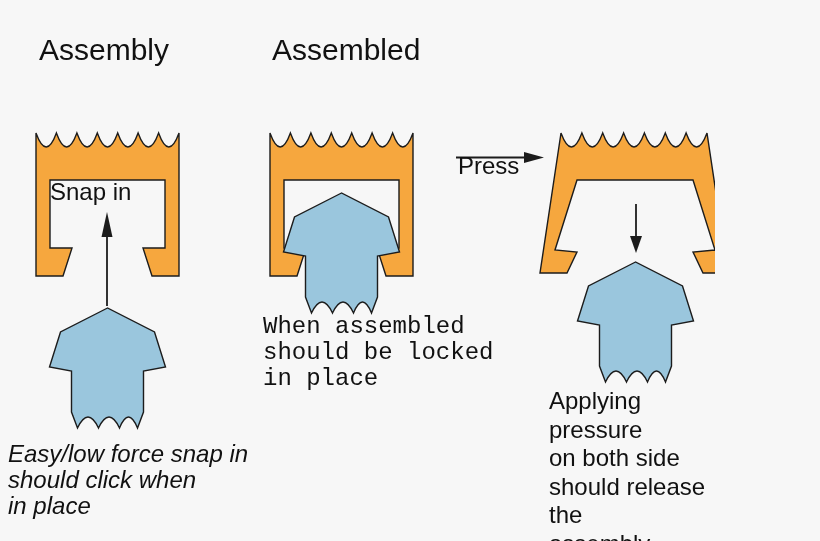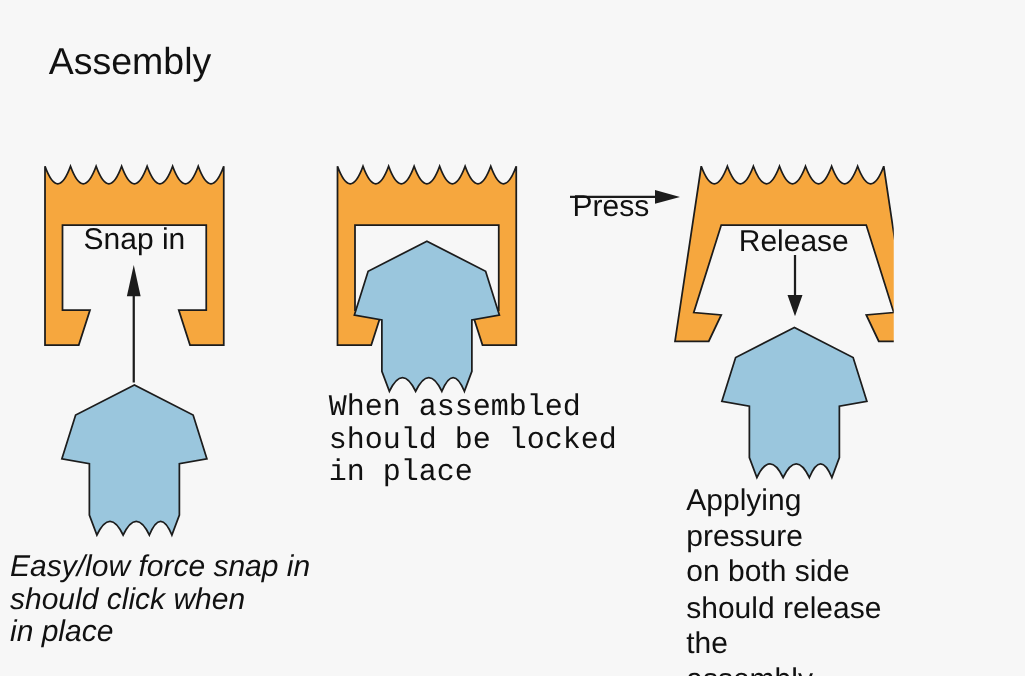--- a/index.html
+++ b/index.html
@@ -1,21 +1,21 @@
 <!DOCTYPE html>
 <html style="--background: #f7f7f7; --orange: #f6a73e; --blue: #9ac6dd; --outline: #1c1c1c; --text: #111111;"><head>
 <meta charset="utf-8">
 <style>
   html,body{margin:0;padding:0;}
   body{font-family:"Liberation Sans",sans-serif;background:var(--background,#f7f7f7);}
   #canvas{position:relative;width:715px;height:541px;background:var(--background,#f7f7f7);overflow:hidden;}
   #shapes{position:absolute;left:0;top:0;}
   .txt{position:absolute;color:var(--text,#111);white-space:nowrap;}
   .title{font-size:30px;line-height:1.05;}
-  .label{font-size:24px;line-height:1.05;text-align:center;}
+  .label{font-size:24px;line-height:1.05;}
   .caption{font-size:24px;line-height:26px;white-space:pre-line;}
   .press{font-size:24px;line-height:1.05;margin-top:25px;}
   #title-1{left:39px;top:34px;}
   #title-2{left:272px;top:34px;}
   #title-3{left:553px;top:34px;}
   #label-snap{left:50px;top:179px;width:115px;}
   #label-release{left:577px;top:181px;width:116px;}
   #press-left{left:458px;top:128px;}
   #press-right{left:748px;top:129px;}
   #caption-1{left:8px;top:441px;font-style:italic;}
@@ -67,23 +67,23 @@
              Q696.6,161 707,133 L728,273 L703,273 L693,252 L715,250 L693,180
              L577,180 L555,250 L577,252 L567,273 L540,273 Z"></path>
     <g>
       <line x1="636" y1="204" x2="636" y2="238"></line>
       <polygon points="636,253 630,236 642,236"></polygon>
     </g>
     <use href="#shape-plug" transform="translate(528,-46)" class="blue"></use>
   </svg>
 
   <div id="title-1" class="txt title">Assembly</div>
+  <div id="title-2" class="txt title">Assembled</div>
 
   <div id="label-snap" class="txt label">Snap in</div>
-  <div id="label-release" class="txt label">Release</div>
 
   <div id="press-left" class="txt press">Press</div>
   <div id="press-right" class="txt press">Press</div>
 
   <div id="caption-1" class="txt caption">Easy/low force snap in
 should click when
 in place</div>
   <div id="caption-2" class="txt caption">When assembled
 should be locked
 in place</div>

